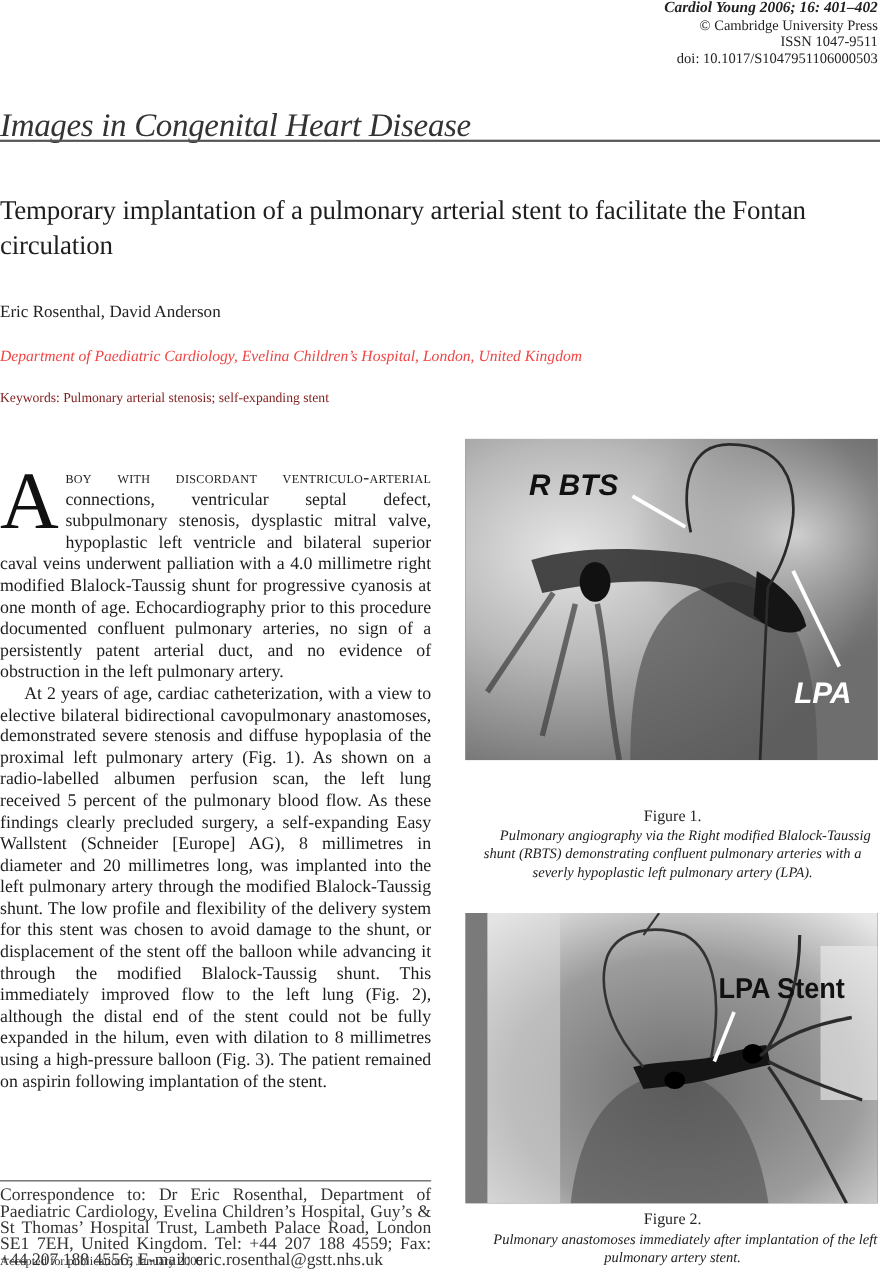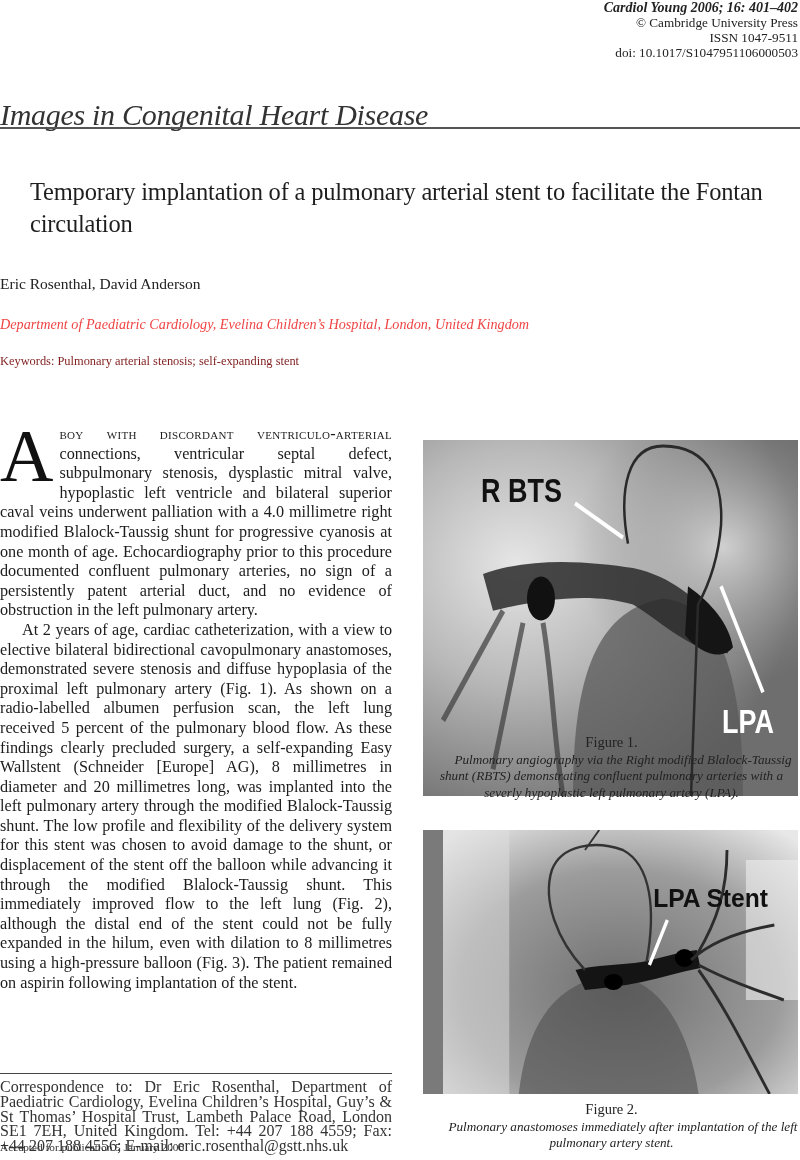--- a/index.html
+++ b/index.html
@@ -6,39 +6,39 @@
   html, body { width: 800px; height: 1160px; background: #ffffff; overflow: hidden; }
   body { position: relative; font-family: "Liberation Serif", "DejaVu Serif", serif; color: #1a1a1a; }
 
   .journal-info { position: absolute; right: 2px; top: 0; text-align: right; width: 260px; font-size: 13.2px; line-height: 15px; color: #222; }
   .journal-info .cite { font-style: italic; font-weight: bold; font-size: 14px; }
   .journal-info div { white-space: nowrap; }
 
   .section-header { position: absolute; left: 0; top: 98px; font-style: italic; font-size: 30px; letter-spacing: -0.3px; color: #333; }
   .section-rule { position: absolute; left: 0; top: 127px; width: 800px; height: 1.5px; background: #555; }
 
-  .article-title { position: absolute; left: 0; top: 176px; width: 790px; font-size: 24.5px; line-height: 32px; color: #1e1e1e; letter-spacing: -0.2px; padding-left: 30px; }
+  .article-title { position: absolute; left: 0; top: 176px; width: 790px; font-size: 24.5px; line-height: 32px; color: #1e1e1e; letter-spacing: -0.2px; }
 
   .authors { position: absolute; left: 0; top: 275px; font-size: 15.5px; color: #222; }
   .affiliation { position: absolute; left: 0; top: 316px; font-size: 14.2px; font-style: italic; color: #ef4444; }
   .keywords { position: absolute; left: 0; top: 354px; font-size: 12.4px; color: #7f1d1d; }
 
   .body-col { position: absolute; left: 0; top: 425px; width: 392px; font-size: 16.2px; line-height: 19.6px; text-align: justify; color: #1c1c1c; }
   .body-col p { margin: 0; }
   .body-col p + p { text-indent: 22px; }
   .dropcap { float: left; font-size: 74px; line-height: 58px; height: 58px; margin: 2px 6px 0 0; font-weight: normal; color: #111; }
   .smallcaps { font-variant: small-caps; letter-spacing: 0.3px; }
 
   .footnote-rule { position: absolute; left: 0; top: 1073px; width: 392px; height: 1px; background: #444; }
   .correspondence { position: absolute; left: 0; top: 1080px; width: 392px; font-size: 16px; line-height: 14.8px; text-align: justify; color: #333; }
   .accepted { position: absolute; left: 0; top: 1141px; font-size: 11.3px; color: #333; }
 
   .figure-img { position: absolute; left: 423px; width: 375px; background: #7a7a7a; overflow: hidden; }
   .figure-img svg { display: block; width: 100%; height: 100%; }
-  .fig1 { top: 440px; height: 356px; }
+  .fig1 { top: 399px; height: 292px; font-style: italic; }
   .fig2 { top: 830px; height: 264px; padding-left: 20px; }
 
   .fig-caption { position: absolute; left: 423px; width: 377px; font-size: 13.2px; line-height: 16.6px; color: #222; text-align: center; }
   .fig-caption .fig-label { font-size: 14.5px; display: block; margin-bottom: 1px; }
   .fig-caption .fig-text { font-style: italic; margin-left: 23px; }
   .cap1 { top: 734px; }
   .cap2 { top: 1101px; }
 </style>
 </head>
 <body>

